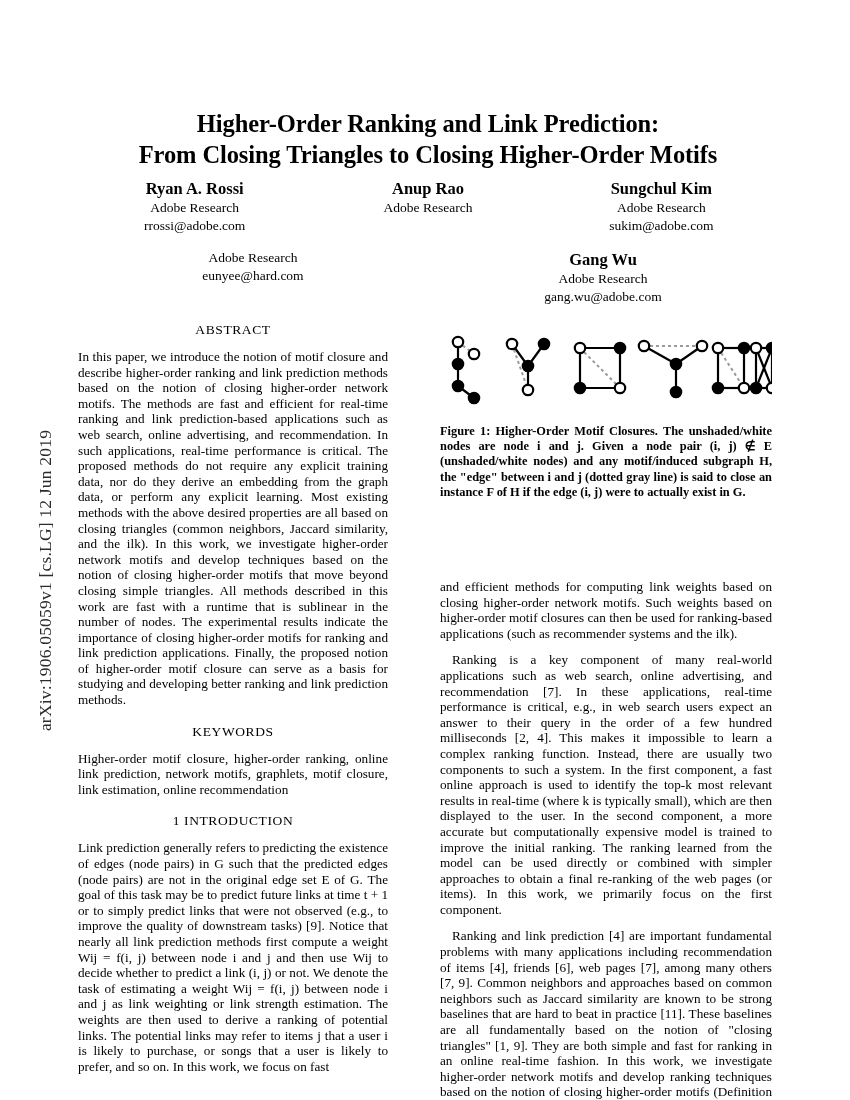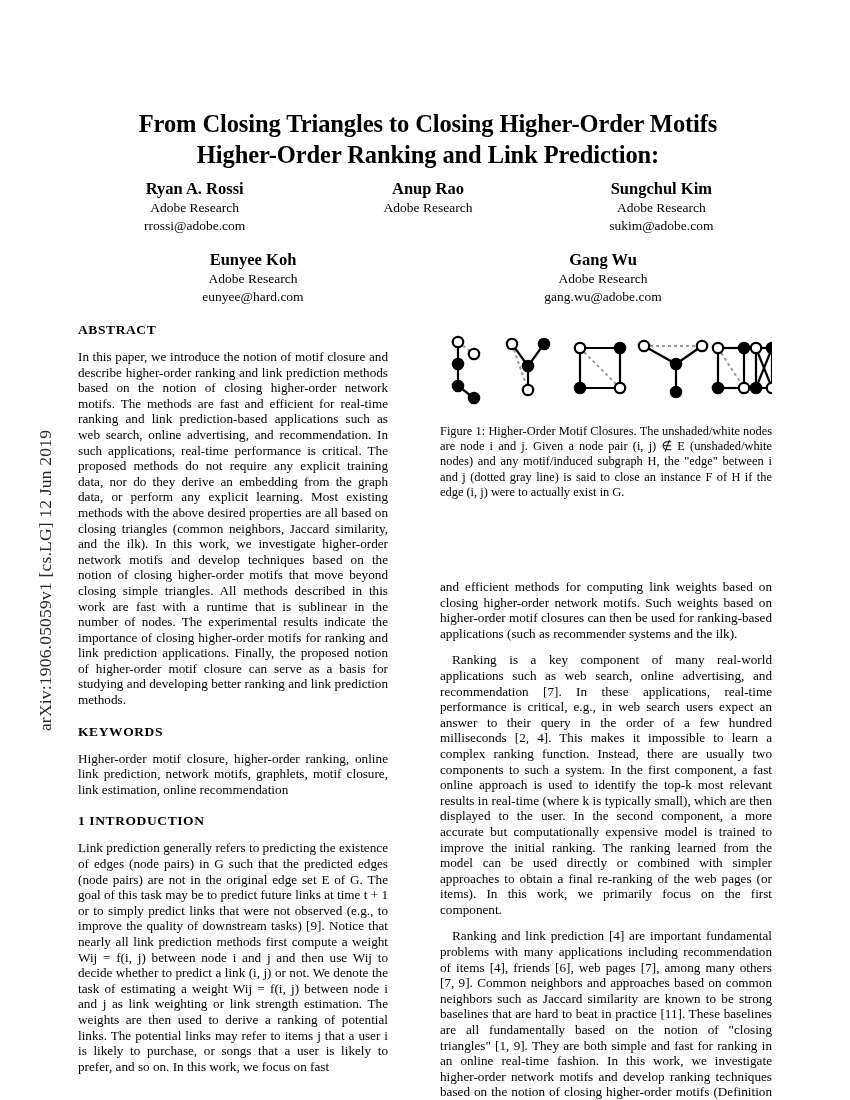--- a/index.html
+++ b/index.html
@@ -82,38 +82,39 @@
 
   
   .col-left {
     position: absolute;
     left: 78px;
     top: 322px;
     width: 310px;
   }
   .sec-head {
     font-size: 13.5px;
-    font-weight: bold;
+    font-weight: normal;
     letter-spacing: 0.6px;
     margin: 0 0 7px 0;
+    text-align: center;
   }
   .sec-head.numbered {
     margin-top: 16px;
   }
   p.body {
     font-size: 13.2px;
     line-height: 15.6px;
     text-align: justify;
     margin: 11px 0 9px 0;
     text-indent: 0;
   }
   p.body.indent {
     text-indent: 12px;
   }
-  .bd { font-weight: normal; margin-top: 36px; }
+  .bd { font-weight: bold; margin-top: 36px; }
 
   
   .figure {
     position: absolute;
     left: 440px;
     top: 330px;
     width: 332px;
   }
   .figure-canvas {
     width: 332px;
@@ -134,22 +135,22 @@
   }
 </style>
 </head>
 <body>
 
 <div class="page">
 
   <div class="arxiv-stamp">arXiv:1906.05059v1  [cs.LG]  12 Jun 2019</div>
 
   <div class="title-block">
+    <div class="title-line">Higher-Order Ranking and Link Prediction:</div>
     <div class="title-line">From Closing Triangles to Closing Higher-Order Motifs</div>
-    <div class="title-line">Higher-Order Ranking and Link Prediction:</div>
   </div>
 
   <div class="authors">
     <div class="author-row">
       <div class="author">
         <div class="author-name">Ryan A. Rossi</div>
         <div class="author-aff">Adobe Research</div>
         <div class="author-email">rrossi@adobe.com</div>
       </div>
       <div class="author">
@@ -157,21 +158,20 @@
         <div class="author-aff">Adobe Research</div>
       </div>
       <div class="author">
         <div class="author-name">Sungchul Kim</div>
         <div class="author-aff">Adobe Research</div>
         <div class="author-email">sukim@adobe.com</div>
       </div>
     </div>
     <div class="author-row">
       <div class="author">
-        <div class="author-name">Eunyee Koh</div>
         <div class="author-aff">Adobe Research</div>
         <div class="author-email">eunyee@hard.com</div>
       </div>
       <div class="author">
         <div class="author-name">Gang Wu</div>
         <div class="author-aff">Adobe Research</div>
         <div class="author-email">gang.wu@adobe.com</div>
       </div>
     </div>
   </div>

